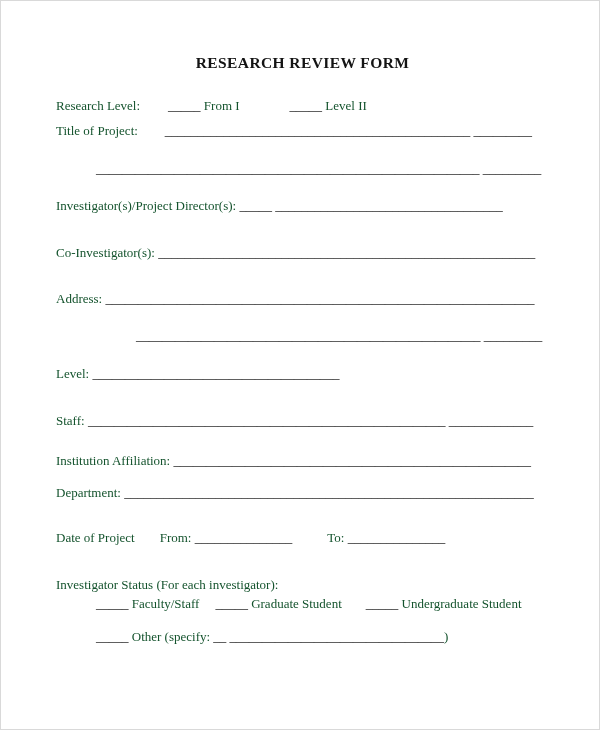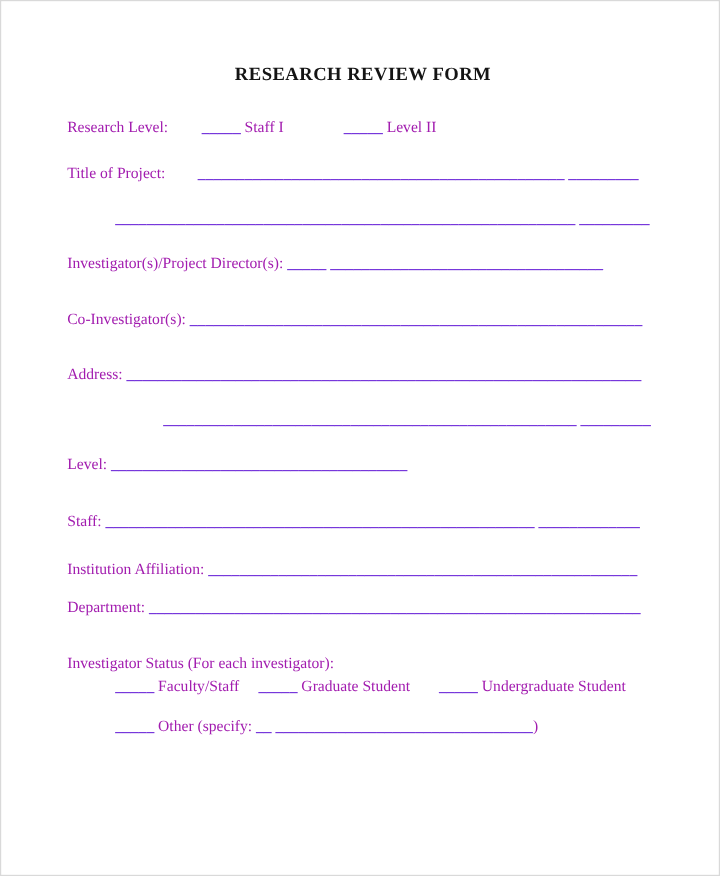--- a/index.html
+++ b/index.html
@@ -23,37 +23,37 @@
     text-align: center;
     font-weight: bold;
     font-size: 15.5px;
     letter-spacing: 0.4px;
     line-height: 20px;
   }
   .row {
     line-height: 17px;
     white-space: nowrap;
   }
-  .label { color: #a21caf; }
-  .blank { color: #6d28d9; font-weight: bold; }
+  .label { color: #14532d; }
+  .blank { color: #000000; }
 </style>
 </head>
 <body>
 
 <div class="page">
 
   <div class="title">RESEARCH REVIEW FORM</div>
 
   <div class="row" style="margin-top:24px">
     <span class="label">Research Level:</span><span class="blank" style="margin-left:28px">_____</span>
-    <span class="label">Staff I</span><span class="blank" style="margin-left:50px">_____</span>
+    <span class="label">From I</span><span class="blank" style="margin-left:50px">_____</span>
     <span class="label">Level II</span>
   </div>
 
-  <div class="row" style="margin-top:21px">
+  <div class="row" style="margin-top:8px">
     <span class="label">Title of Project:</span><span class="blank" style="margin-left:27px">_______________________________________________ _________</span>
   </div>
 
   <div class="row" style="margin-top:21px">
     <span class="blank" style="margin-left:40px">___________________________________________________________ _________</span>
   </div>
 
   <div class="row" style="margin-top:20px">
     <span class="label">Investigator(s)/Project Director(s):</span>
     <span class="blank">_____ ___________________________________</span>
@@ -86,20 +86,25 @@
   <div class="row" style="margin-top:23px">
     <span class="label">Institution Affiliation:</span>
     <span class="blank">_______________________________________________________</span>
   </div>
 
   <div class="row" style="margin-top:15px">
     <span class="label">Department:</span>
     <span class="blank">_______________________________________________________________</span>
   </div>
 
+  <div class="row" style="margin-top:28px">
+    <span class="label">Date of Project</span><span class="label" style="margin-left:25px">From:</span>
+    <span class="blank">_______________</span><span class="label" style="margin-left:35px">To:</span>
+    <span class="blank">_______________</span>
+  </div>
 
   <div class="row" style="margin-top:30px">
     <span class="label">Investigator Status (For each investigator):</span>
   </div>
 
   <div class="row" style="margin-top:2px">
     <span class="blank" style="margin-left:40px">_____</span>
     <span class="label">Faculty/Staff</span><span class="blank" style="margin-left:16px">_____</span>
     <span class="label">Graduate Student</span><span class="blank" style="margin-left:24px">_____</span>
     <span class="label">Undergraduate Student</span>

